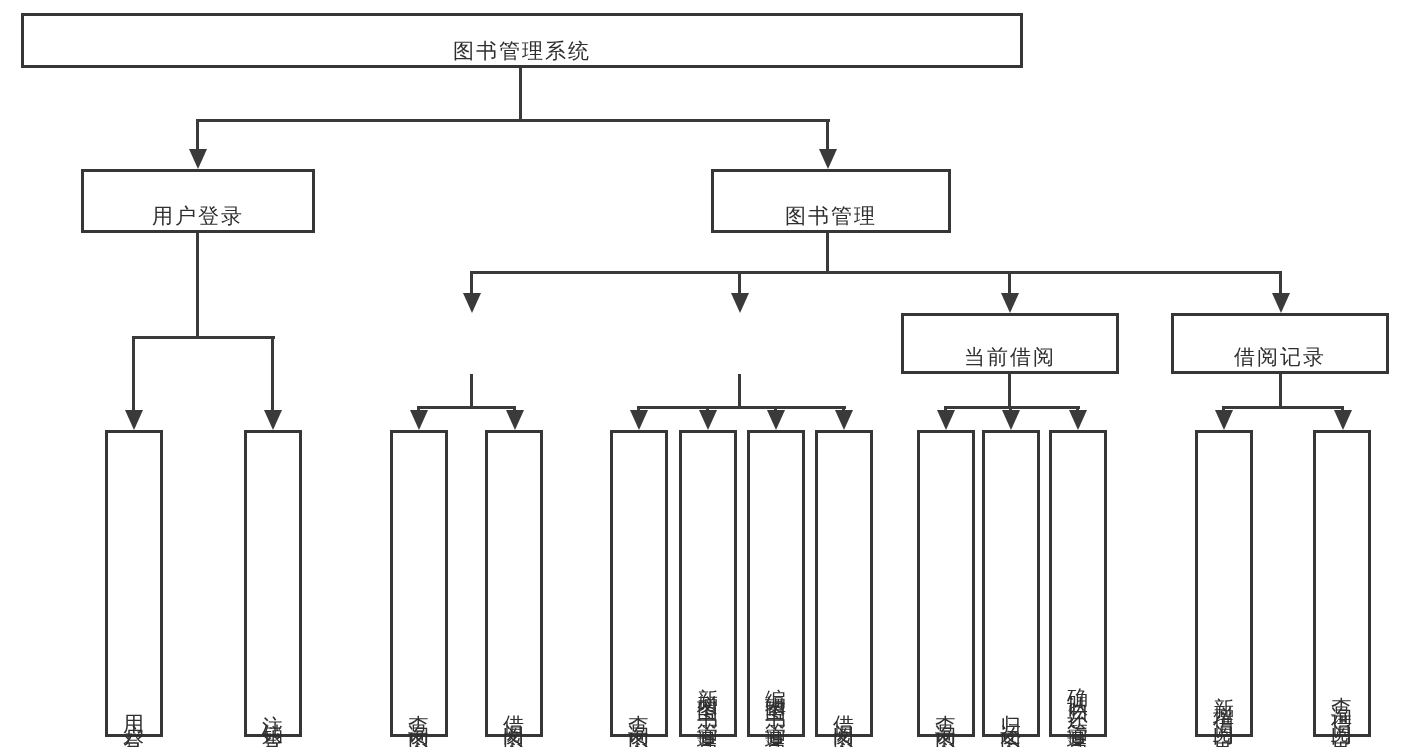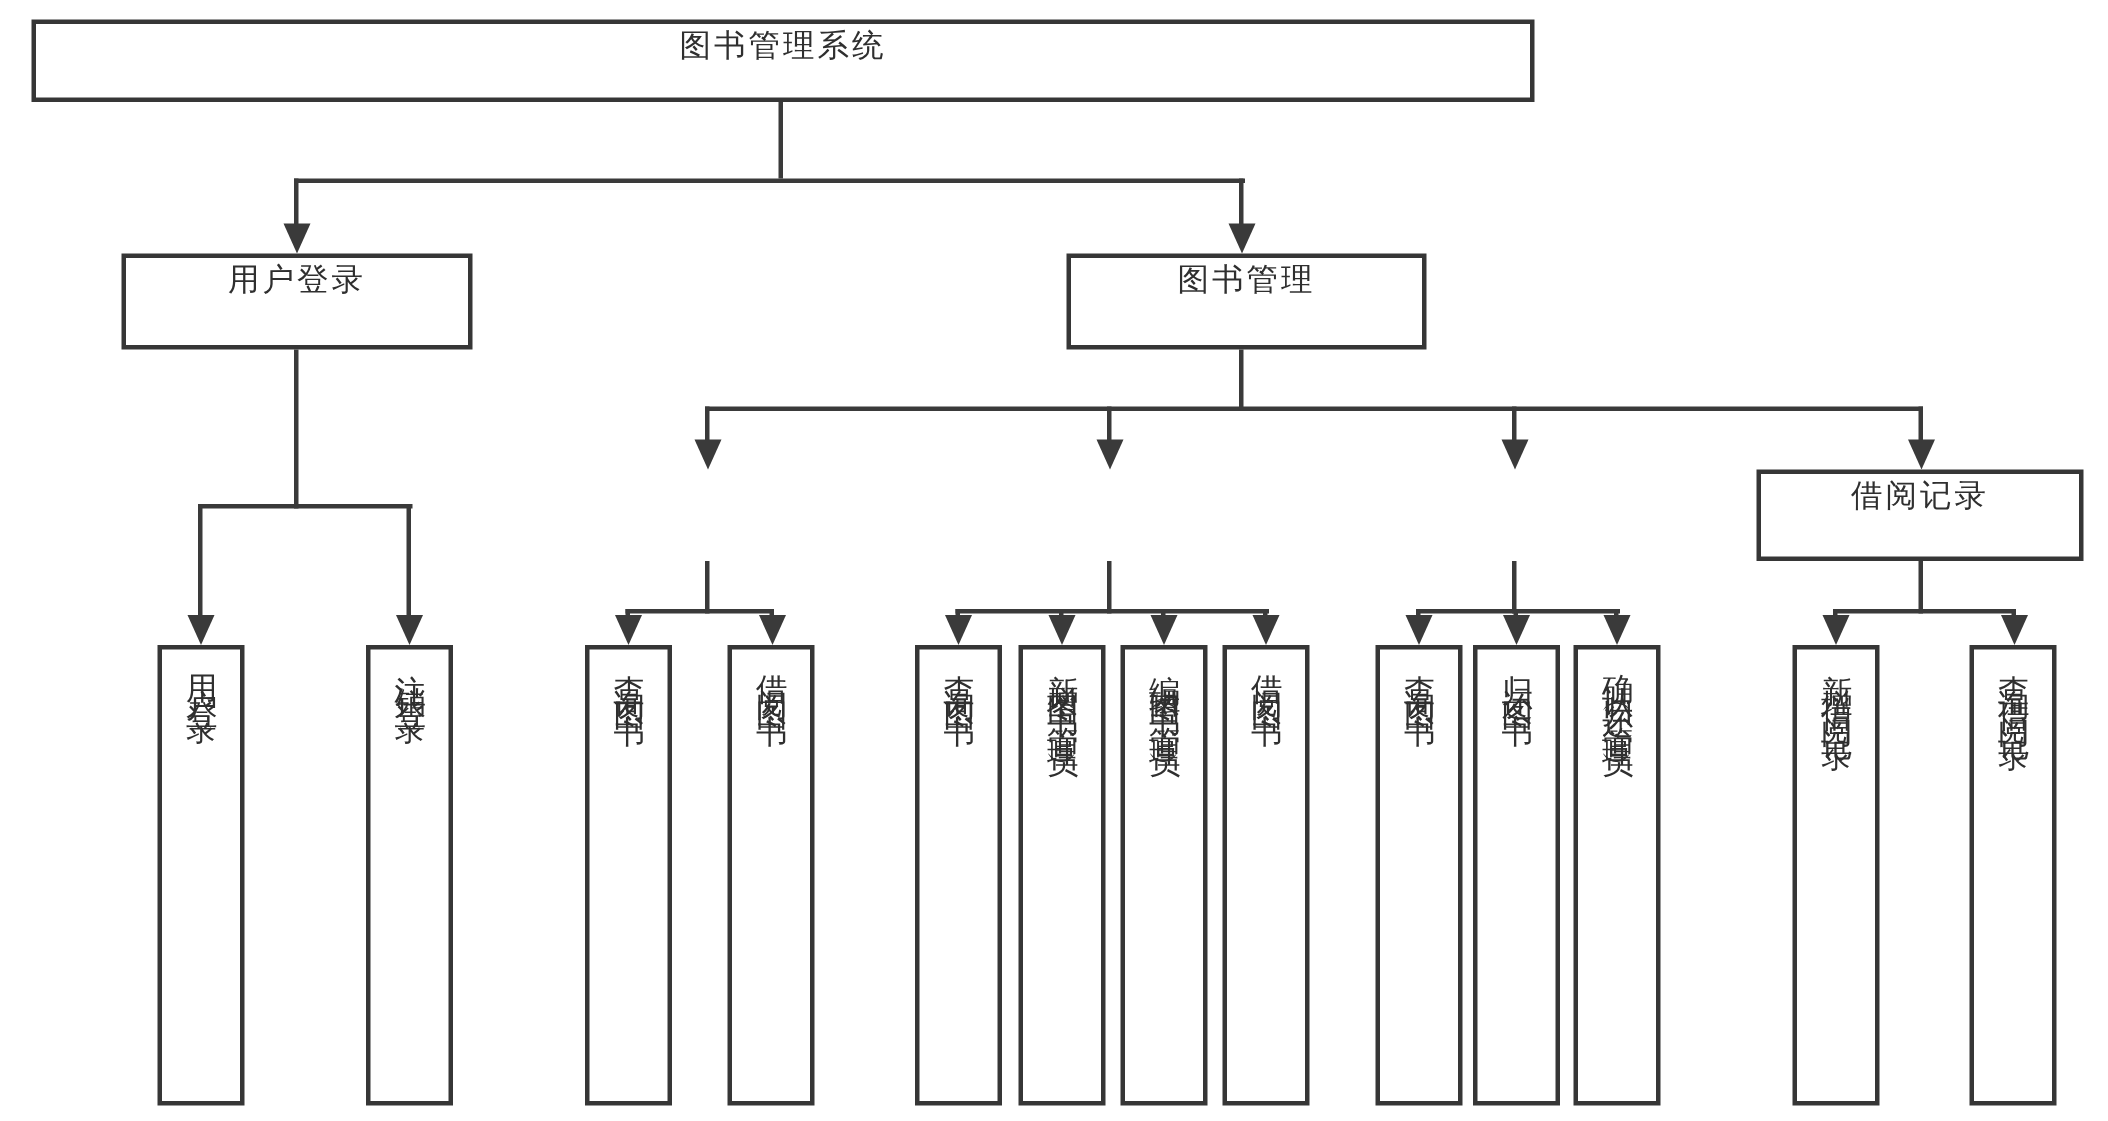--- a/index.html
+++ b/index.html
@@ -8,21 +8,21 @@
     width:1405px;height:747px;
     background:#ffffff;
     font-family:"Liberation Sans","DejaVu Sans",sans-serif;
     overflow:hidden;
   }
   .node{
     position:absolute;
     box-sizing:border-box;
     background:#ffffff;
     border:3px solid #363636;
-    display:flex;align-items:flex-start;justify-content:center;
+    display:flex;align-items:flex-end;justify-content:center;
   }
   .node span{
     font-size:21px;color:#2f2f2f;letter-spacing:2px;white-space:nowrap;
   }
   .leaf span{
     writing-mode:vertical-rl;
     text-orientation:mixed;
     letter-spacing:9px;
     line-height:1;
     white-space:normal;
@@ -81,20 +81,23 @@
   <div class="hline" style="left:470px;top:271px;width:812px"></div>
   <div class="vline" style="left:470px;top:271px;height:25px"></div>
   <div class="ahead" style="left:463px;top:293px"></div>
   <div class="vline" style="left:738px;top:271px;height:25px"></div>
   <div class="ahead" style="left:731px;top:293px"></div>
   <div class="vline" style="left:1008px;top:271px;height:25px"></div>
   <div class="ahead" style="left:1001px;top:293px"></div>
   <div class="vline" style="left:1279px;top:271px;height:25px"></div>
   <div class="ahead" style="left:1272px;top:293px"></div>
 
+  <div class="node" style="left:901px;top:313px;width:218px;height:61px">
+    <span>当前借阅</span>
+  </div>
   <div class="node" style="left:1171px;top:313px;width:218px;height:61px">
     <span>借阅记录</span>
   </div>
 
   <div class="vline" style="left:470px;top:374px;height:35px"></div>
   <div class="hline" style="left:417px;top:406px;width:99px"></div>
   <div class="vline" style="left:417px;top:406px;height:8px"></div>
   <div class="ahead" style="left:410px;top:410px"></div>
   <div class="vline" style="left:513px;top:406px;height:8px"></div>
   <div class="ahead" style="left:506px;top:410px"></div>

